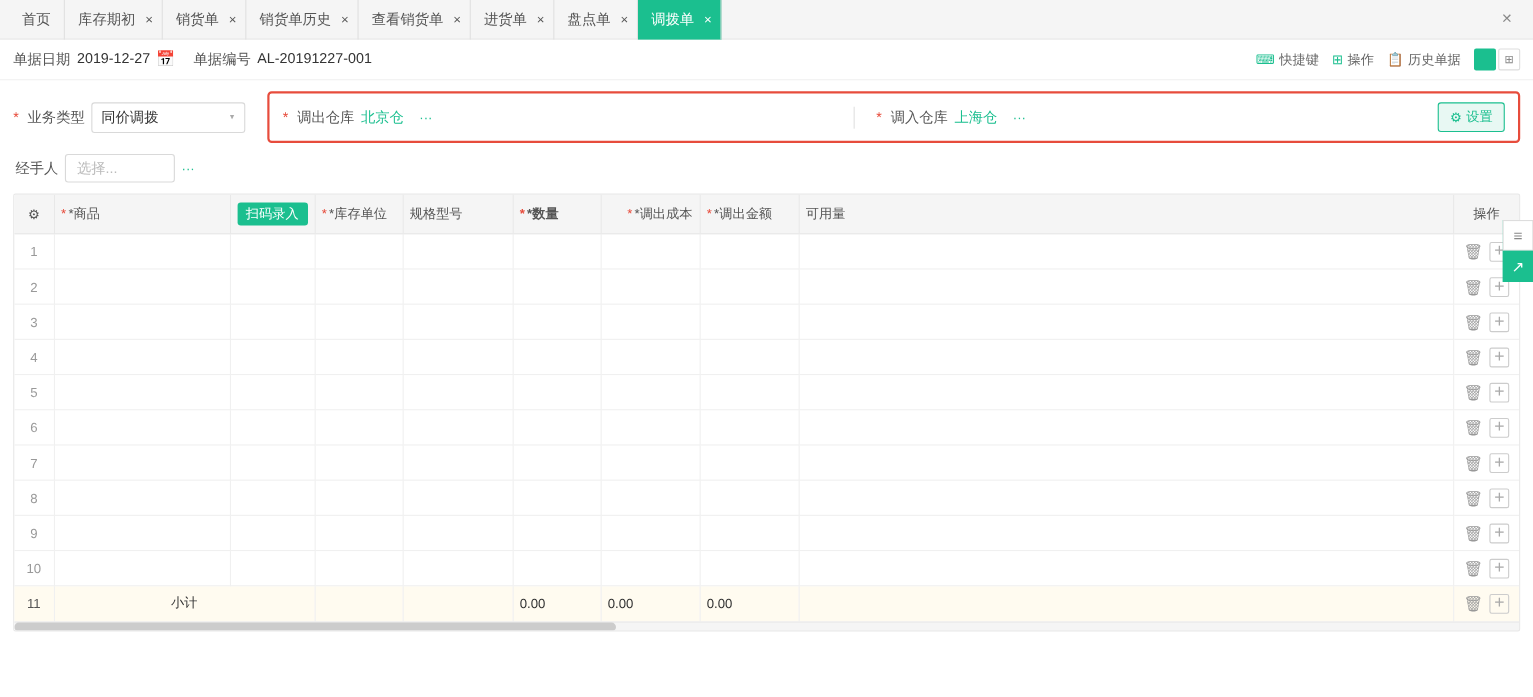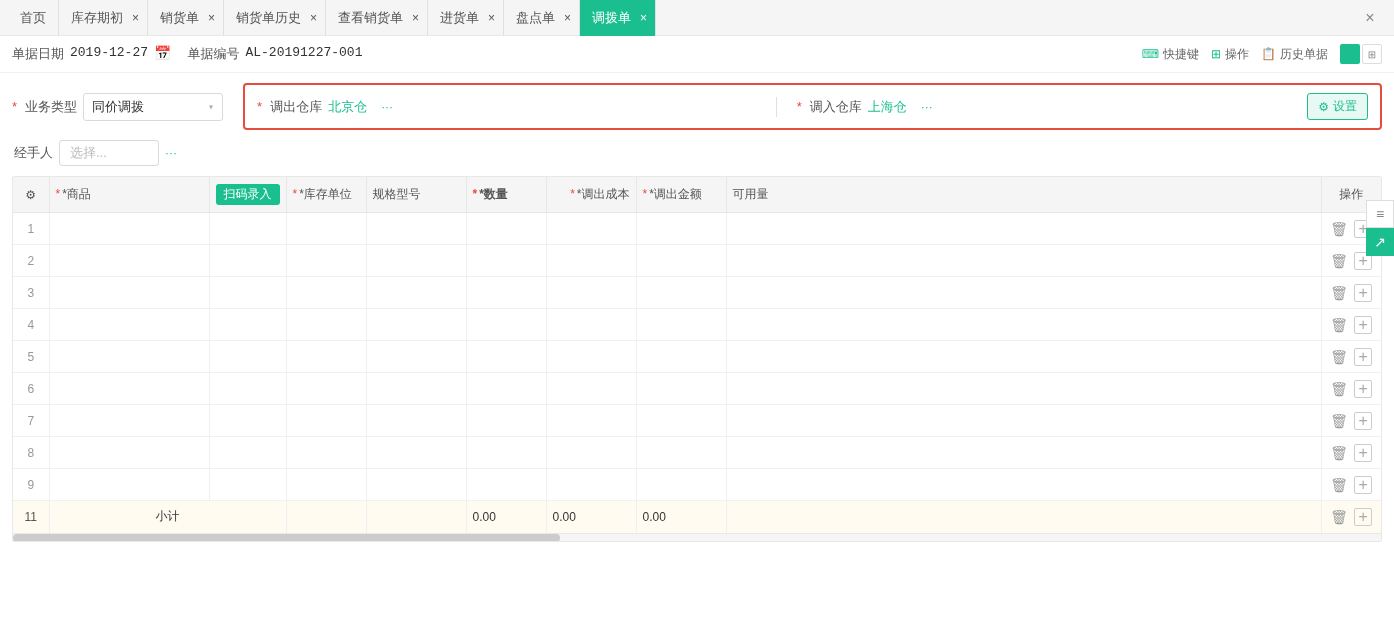--- a/index.html
+++ b/index.html
@@ -62,21 +62,21 @@
     .form-header-left {
       display: flex;
       align-items: center;
       gap: 16px;
     }
     .form-field-inline {
       display: flex;
       gap: 6px;
       font-size: 13px;
     }
-    .form-field-inline .value { color: #333; font-weight: 500; font-family: Liberation Mono, monospace; }
+    .form-field-inline .value { color: #333; font-weight: 500; }
     .calendar-icon { color: #1bbf8f; cursor: pointer; font-size: 14px; }
 
     .form-header-actions {
       margin-left: auto;
       display: flex;
       align-items: center;
       gap: 12px;
       font-size: 12px;
       color: #666;
     }
@@ -590,20 +590,37 @@
       <td></td>
       <td></td>
       <td></td>
       <td>
         <div class="op-icons">
           <span class="op-icon">🗑</span>
           <span class="op-icon" style="font-size:16px;border:1px solid #ccc;border-radius:2px;width:18px;height:18px;display:inline-flex;align-items:center;justify-content:center;color:#aaa;">+</span>
         </div>
       </td>
     </tr>
+          <tr>
+      <td class="row-num">10</td>
+      <td></td>
+      <td></td>
+      <td></td>
+      <td></td>
+      <td></td>
+      <td></td>
+      <td></td>
+      <td></td>
+      <td>
+        <div class="op-icons">
+          <span class="op-icon">🗑</span>
+          <span class="op-icon" style="font-size:16px;border:1px solid #ccc;border-radius:2px;width:18px;height:18px;display:inline-flex;align-items:center;justify-content:center;color:#aaa;">+</span>
+        </div>
+      </td>
+    </tr>
           <tr class="subtotal-row">
       <td class="subtotal-label row-num">11</td>
       <td colspan="2" style="text-align:center;">小计</td>
       <td></td>
       <td></td>
       <td class="subtotal-value">0.00</td>
       <td class="subtotal-value">0.00</td>
       <td class="subtotal-value">0.00</td>
       <td></td>
       <td>

